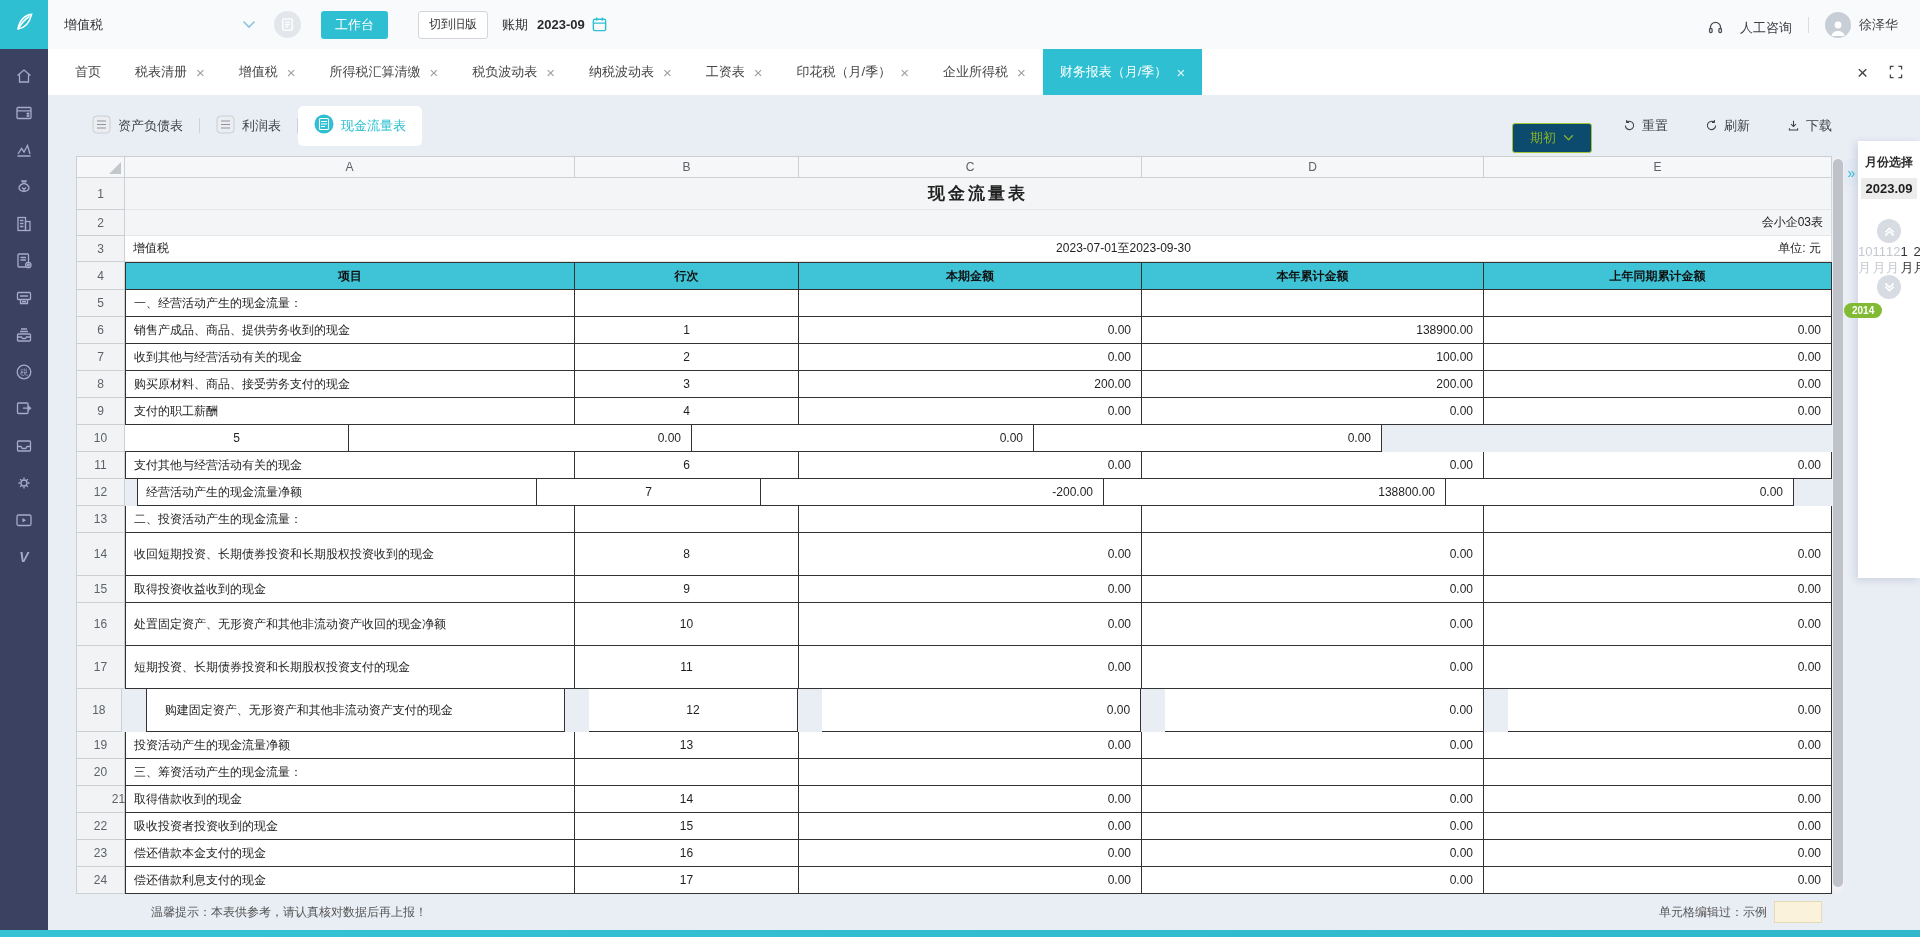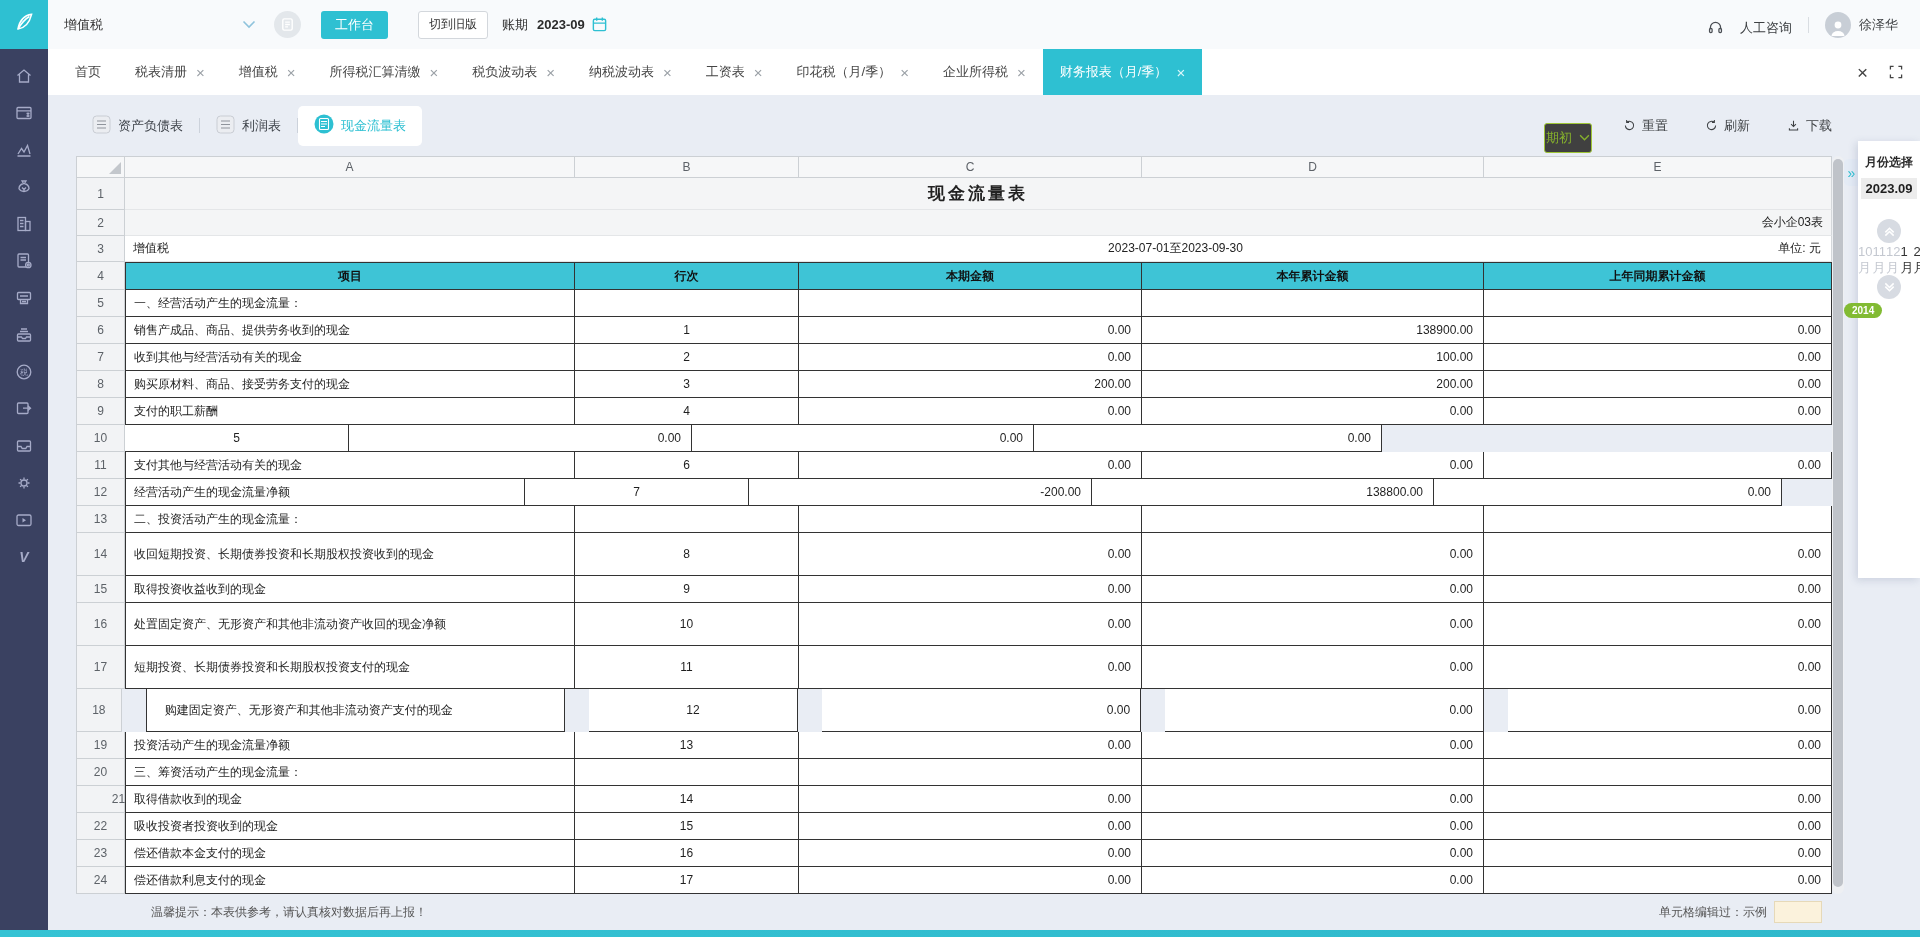--- a/index.html
+++ b/index.html
@@ -45,41 +45,41 @@
   .tool-fs{display:flex;cursor:pointer;}
 
   
   .content{position:absolute;left:48px;top:95px;right:0;bottom:0;background:#e9edf4;}
   .subbar{position:absolute;left:0;top:0;right:0;height:61px;display:flex;align-items:center;padding-left:28px;box-sizing:border-box;}
   #subtabs{display:flex;align-items:center;}
   .subtab{display:flex;align-items:center;gap:7px;height:40px;padding:0 16px;font-size:13px;color:#40454c;cursor:pointer;}
   .subtab.active{background:#fff;border-radius:5px;color:#2ec0d2;}
   .subtab-divider{width:1px;height:15px;background:#ccd2db;}
   .actions{margin-left:auto;display:flex;align-items:center;gap:24px;margin-right:82px;}
-  .btn-period{height:30px;padding:0 1px;border:1px solid #9fc636;color:#85b02c;background:#404040;border-radius:3px;
+  .btn-period{height:30px;padding:0 17px;border:1px solid #9fc636;color:#85b02c;background:#0c4a6e;border-radius:3px;
               font-size:13px;display:flex;align-items:center;gap:7px;cursor:pointer;margin-top:24px;}
   .act{display:flex;align-items:center;gap:5px;font-size:13px;color:#3d4043;background:none;border:none;cursor:pointer;}
   .act svg{stroke:#3d4043;fill:none;stroke-width:1.4;}
 
   
   .grid{position:absolute;left:28px;top:61px;width:1756px;}
   .g-row{display:flex;}
   .g-letter,.g-rowno{box-sizing:border-box;background:#f2f3f5;border-right:1px solid #ccd0d4;border-bottom:1px solid #ccd0d4;
           color:#5d6268;font-size:12px;display:flex;align-items:center;justify-content:center;cursor:pointer;}
   .g-letter{background:#f6f7f8;border-top:1px solid #ccd0d4;position:relative;}
   .g-rowno{border-left:1px solid #ccd0d4;}
   .corner{justify-content:flex-end;align-items:flex-end;border-left:1px solid #ccd0d4;}
   .corner-tri{width:0;height:0;border-left:12px solid transparent;border-bottom:12px solid #c3c7cc;margin:0 3px 3px 0;}
   .g-merged{box-sizing:border-box;position:relative;background:#f4f5f6;border-right:1px solid #d4d7da;
             border-bottom:1px solid #e4e6e8;font-size:12px;display:flex;align-items:center;color:#222;}
   .g-merged.title{justify-content:center;font-size:17px;font-weight:bold;letter-spacing:3px;}
   .g-merged.rightal{justify-content:flex-end;padding-right:8px;}
   .g-merged.meta{background:#fff;}
   .meta-left{position:absolute;left:8px;}
-  .meta-center{position:absolute;left:708px;width:685px;text-align:center;}
+  .meta-center{position:absolute;left:656px;width:685px;text-align:center;}
   .meta-right{position:absolute;right:10px;}
   .g-cell{box-sizing:border-box;border-right:1px solid #333;border-bottom:1px solid #333;font-size:12px;color:#1f1f1f;
           display:flex;align-items:center;background:#fff;cursor:cell;}
   .g-cell.first{border-left:1px solid #333;}
   .g-cell.th{background:#3ec4d6;justify-content:center;font-weight:bold;color:#111;border-top:1px solid #333;}
   .cA{justify-content:flex-start;padding-left:8px;}
   .cB{justify-content:center;}
   .cC,.cD,.cE{justify-content:flex-end;padding-right:10px;}
 
   
@@ -454,21 +454,21 @@
         <div class="g-row" style="width: 1756px; height: 27px;">
           <div class="g-rowno" style="width: 49px; height: 27px;">11</div>
           <div class="g-cell cA first" style="width: 450px; height: 27px;">支付其他与经营活动有关的现金</div>
           <div class="g-cell cB" style="width: 224px; height: 27px;">6</div>
           <div class="g-cell cC" style="width: 343px; height: 27px;">0.00</div>
           <div class="g-cell cD" style="width: 342px; height: 27px;">0.00</div>
           <div class="g-cell cE" style="width: 348px; height: 27px;">0.00</div>
         </div>
         <div class="g-row" style="width: 1756px; height: 27px;">
           <div class="g-rowno" style="width: 49px; height: 27px;">12</div>
-          <div class="g-cell cA first" style="width: 400px; height: 27px;">经营活动产生的现金流量净额</div>
+          <div class="g-cell cA first" style="width: 400px; height: 27px; margin-left: 12px;">经营活动产生的现金流量净额</div>
           <div class="g-cell cB" style="width: 224px; height: 27px;">7</div>
           <div class="g-cell cC" style="width: 343px; height: 27px;">-200.00</div>
           <div class="g-cell cD" style="width: 342px; height: 27px;">138800.00</div>
           <div class="g-cell cE" style="width: 348px; height: 27px;">0.00</div>
         </div>
         <div class="g-row" style="width: 1756px; height: 27px;">
           <div class="g-rowno" style="width: 49px; height: 27px;">13</div>
           <div class="g-cell cA first" style="width: 450px; height: 27px;">二、投资活动产生的现金流量：</div>
           <div class="g-cell cB" style="width: 224px; height: 27px;"></div>
           <div class="g-cell cC" style="width: 343px; height: 27px;"></div>

